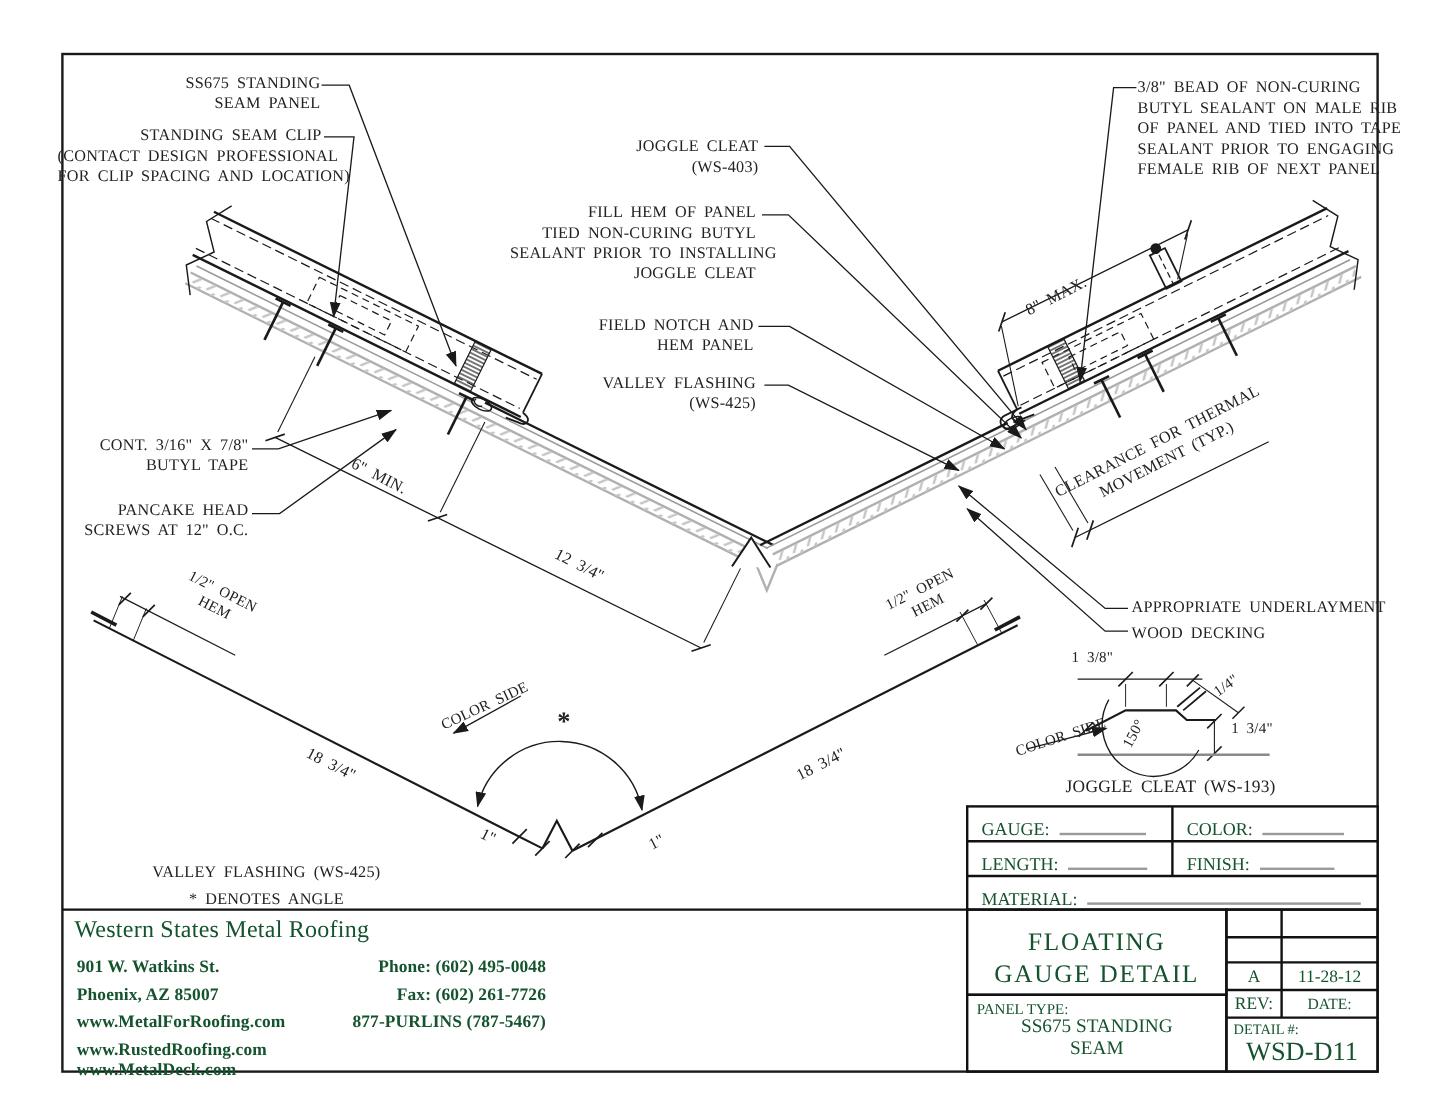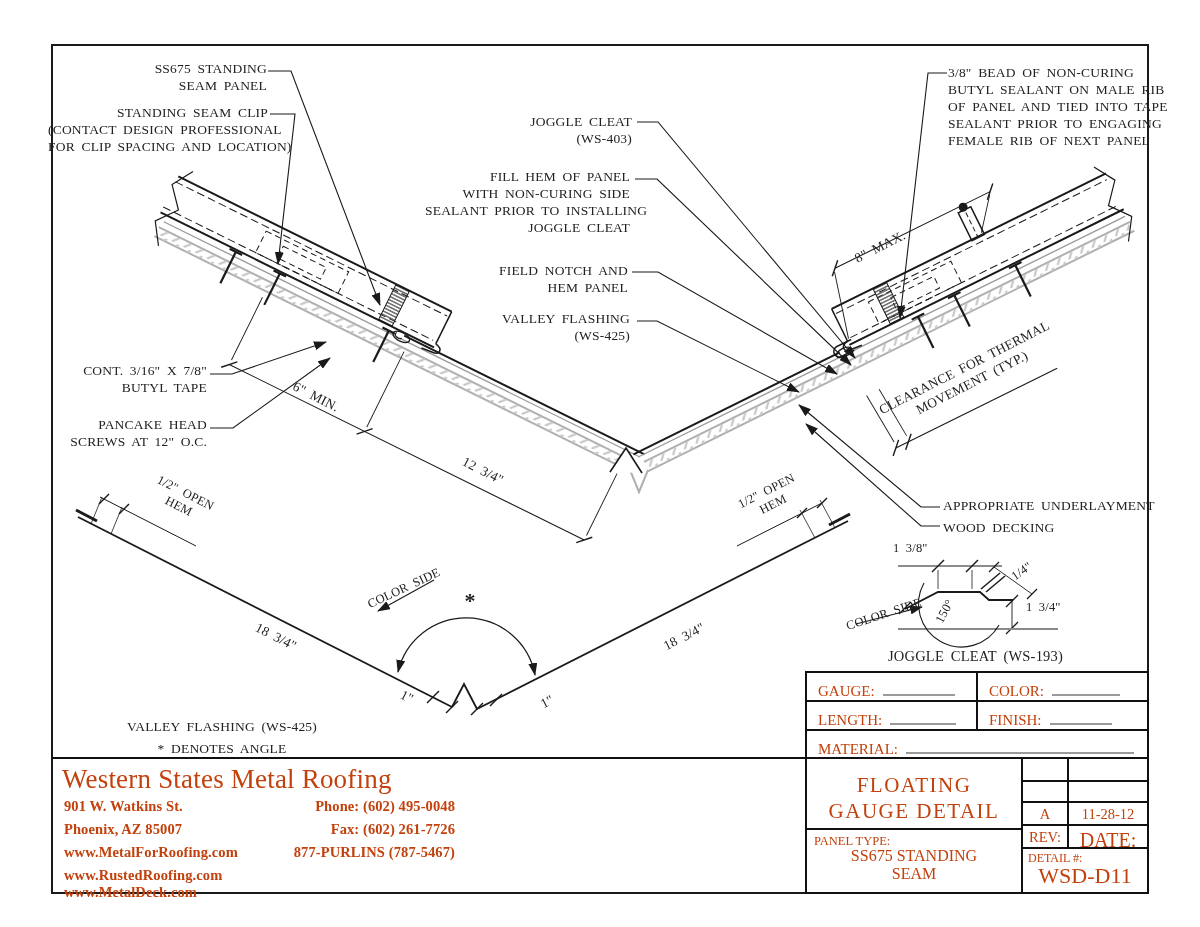--- a/index.html
+++ b/index.html
@@ -7,24 +7,24 @@
          font-family:Liberation Serif, serif;color:#1a1a1a;border-radius:32px;}
   svg{position:absolute;left:0;top:0;}
   .cad{position:absolute;font-size:13.5px;line-height:17px;letter-spacing:.2px;word-spacing:3px;
        white-space:nowrap;color:#222;}
   .rt{text-align:right;}
   .ctr{text-align:center;}
   .rot{transform-origin:50% 50%;}
   .sm{font-size:12.5px;line-height:15px;}
   .ast{font-size:22px;font-weight:bold;}
   
-  .tb{position:absolute;font-size:15px;color:#c2410c;white-space:nowrap;}
+  .tb{position:absolute;font-size:15px;color:#14532d;white-space:nowrap;}
   .blank{display:inline-block;height:13px;border-bottom:2px solid #9a9a9a;margin-left:8px;vertical-align:baseline;}
   .bigtitle{font-size:21px;letter-spacing:1.5px;line-height:26px;}
-  .co-name{font-size:27px;letter-spacing:.2px;}
+  .co-name{font-size:20px;letter-spacing:.2px;}
   .co-line{font-size:14.5px;font-weight:bold;letter-spacing:.1px;}
 </style>
 </head>
 <body>
 
 <div id="sheet">
 
 <svg width="1200" height="927" viewBox="0 0 1200 927">
   <defs>
     <marker id="arr" markerUnits="userSpaceOnUse" markerWidth="13" markerHeight="9" refX="12" refY="4.5" orient="auto">
@@ -226,21 +226,21 @@
   <div>STANDING SEAM CLIP</div>
   <div>(CONTACT DESIGN PROFESSIONAL</div>
   <div>FOR CLIP SPACING AND LOCATION)</div>
 </div>
 <div class="cad rt" style="left:492px;top:113px;width:140px;">
   <div>JOGGLE CLEAT</div>
   <div>(WS-403)</div>
 </div>
 <div class="cad rt" style="left:425px;top:168px;width:205px;">
   <div>FILL HEM OF PANEL</div>
-  <div>WITH NON-CURING SIDE</div>
+  <div>TIED NON-CURING BUTYL</div>
   <div>SEALANT PRIOR TO INSTALLING</div>
   <div>JOGGLE CLEAT</div>
 </div>
 <div class="cad rt" style="left:488px;top:262px;width:140px;">
   <div>FIELD NOTCH AND</div>
   <div>HEM PANEL</div>
 </div>
 <div class="cad rt" style="left:490px;top:310px;width:140px;">
   <div>VALLEY FLASHING</div>
   <div>(WS-425)</div>
@@ -311,21 +311,21 @@
 <div class="tb" style="left:989px;top:710px;"><span>FINISH:</span><span class="blank" style="width:62px;"></span></div>
 <div class="tb" style="left:818px;top:739px;"><span>MATERIAL:</span><span class="blank" style="width:228px;"></span></div>
 
 <div class="tb bigtitle ctr" style="left:806px;top:772px;width:216px;text-align:center;">
   <div>FLOATING</div>
   <div>GAUGE  DETAIL</div>
 </div>
 <div class="tb" style="left:1022px;top:806px;width:46px;text-align:center;font-size:14.5px;">A</div>
 <div class="tb" style="left:1068px;top:806px;width:80px;text-align:center;font-size:14.5px;">11-28-12</div>
 <div class="tb" style="left:1022px;top:829px;width:46px;text-align:center;font-size:14.5px;">REV:</div>
-<div class="tb" style="left:1068px;top:829px;width:80px;text-align:center;font-size:20px;">DATE:</div>
+<div class="tb" style="left:1068px;top:829px;width:80px;text-align:center;font-size:13px;">DATE:</div>
 <div class="tb" style="left:1028px;top:851px;font-size:12px;">DETAIL #:</div>
 <div class="tb" style="left:1022px;top:863px;width:126px;text-align:center;font-size:22px;">WSD-D11</div>
 <div class="tb" style="left:814px;top:834px;font-size:12.5px;">PANEL TYPE:</div>
 <div class="tb ctr" style="left:806px;top:847px;width:216px;text-align:center;font-size:16px;">
   <div>SS675 STANDING</div>
   <div>SEAM</div>
 </div>
 
 </div>
 

